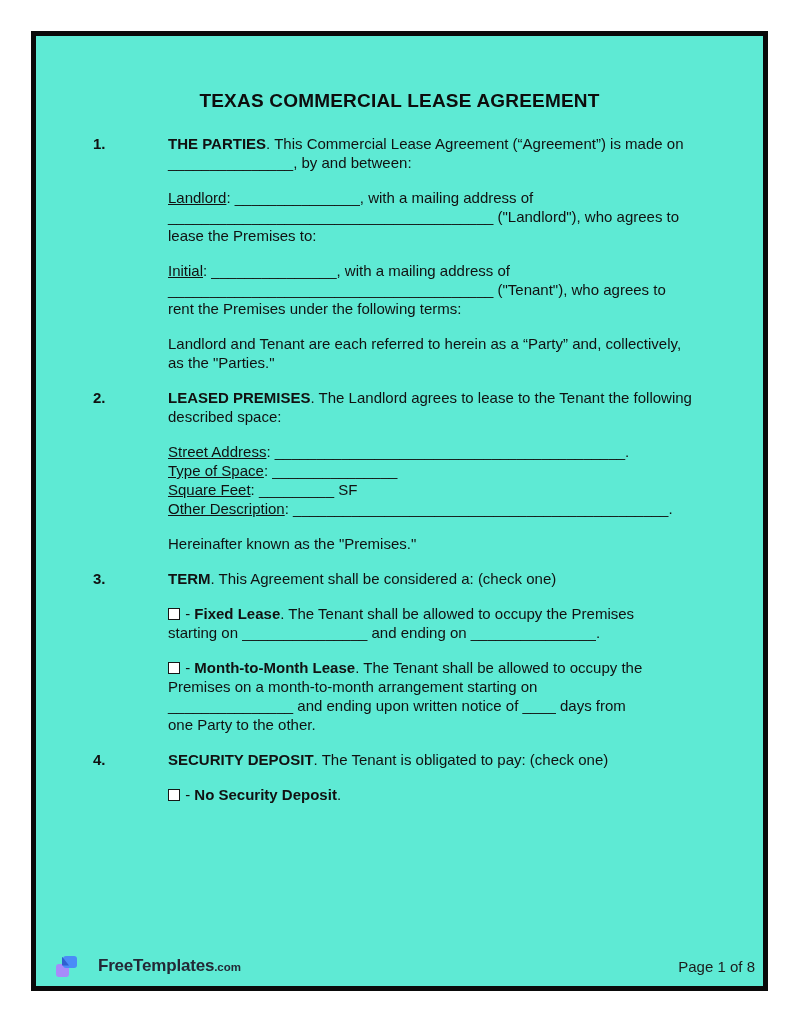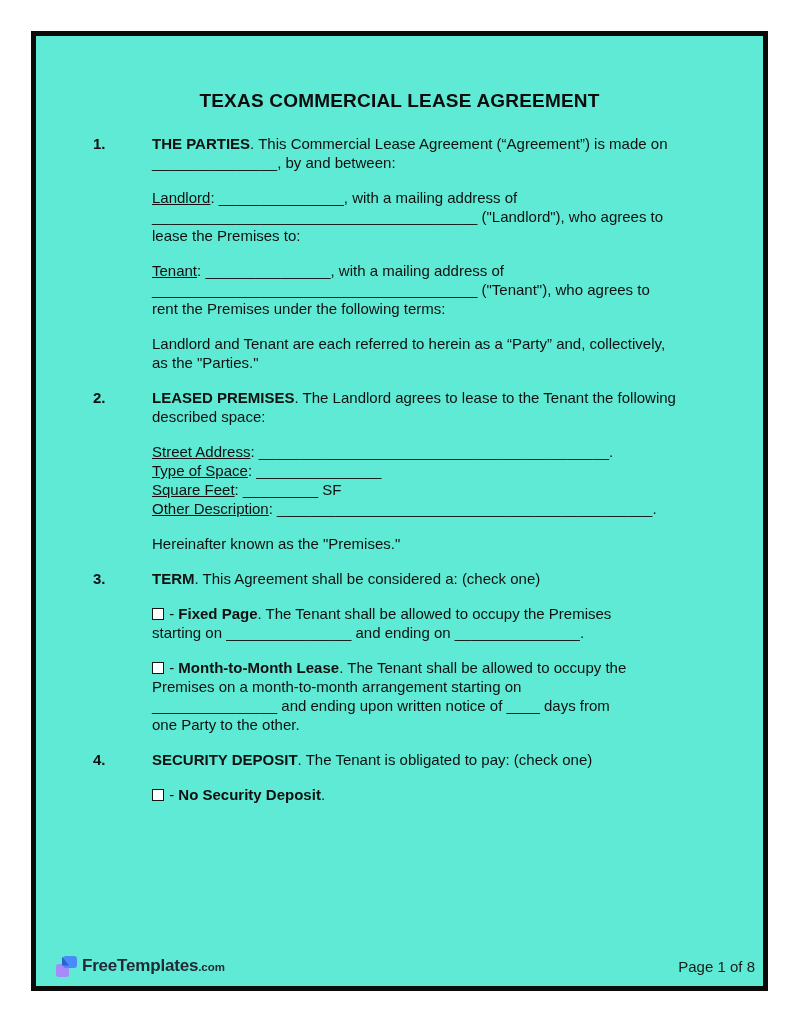--- a/index.html
+++ b/index.html
@@ -12,33 +12,33 @@
     position:absolute;left:31px;top:31px;width:727px;height:950px;
     border:5px solid #0a0a0a;background:#5eead4;box-sizing:content-box;
   }
   .doc-title{
     margin:54px 0 22px;text-align:center;font-size:19px;font-weight:bold;
     letter-spacing:.2px;color:#0d0d0d;line-height:22px;
   }
   .sec{display:flex;padding:0 46px 0 57px;font-size:15px;line-height:19px;}
   .num{width:59px;flex:none;font-weight:bold;}
   .sec-body{width:565px;}
-  .sec p{margin:0 0 16px;white-space:pre-wrap;}
+  .sec p{margin:0 16px 16px;white-space:pre-wrap;}
   .ind{margin-left:38px;}
   .ul{text-decoration:underline;}
   b{font-weight:bold;}
   .cbx{
     display:inline-block;width:10px;height:10px;border:1.5px solid #161616;
     vertical-align:-1px;margin-right:1px;background:#fff;
   }
   .footer{
     position:absolute;left:20px;right:8px;bottom:7px;height:26px;
     display:flex;justify-content:space-between;align-items:center;
   }
-  .brandwrap{display:flex;align-items:center;gap:5px;}
+  .brandwrap{display:flex;align-items:center;gap:21px;}
   .logo{position:relative;width:21px;height:23px;flex:none;}
   .sq-purple{position:absolute;left:0;bottom:1px;width:13px;height:13px;border-radius:3px;}
   .sq-blue{position:absolute;right:0;top:1px;width:14px;height:12px;border-radius:3px;}
   .fold{position:absolute;left:6px;top:2px;width:7px;height:9px;clip-path:polygon(0 0,100% 100%,0 100%);}
   .brandtext{display:flex;align-items:baseline;}
   .brand-name{font-size:17px;font-weight:bold;color:#232936;letter-spacing:-.2px;}
   .brand-suffix{font-size:11.5px;font-weight:600;color:#232936;}
   .pageno{font-size:15px;color:#1c1c1c;}
 </style>
 </head>
@@ -49,21 +49,21 @@
   <h1 class="doc-title">TEXAS COMMERCIAL LEASE AGREEMENT</h1>
 
   <div class="sec">
     <div class="num">1.</div>
     <div class="sec-body">
       <p><b>THE PARTIES</b><span>. This Commercial Lease Agreement (“Agreement”) is made on
 _______________, by and between:</span></p>
       <p class="ind"><span class="ul">Landlord</span><span>: _______________, with a mailing address of
 _______________________________________ ("Landlord"), who agrees to
 lease the Premises to:</span></p>
-      <p class="ind"><span class="ul">Tenant</span><span>: _______________, with a mailing address of
+      <p class="ind"><span class="ul">Initial</span><span>: _______________, with a mailing address of
 _______________________________________ ("Tenant"), who agrees to
 rent the Premises under the following terms:</span></p>
       <p>Landlord and Tenant are each referred to herein as a “Party” and, collectively,
 as the "Parties."</p>
     </div>
   </div>
 
   <div class="sec">
     <div class="num">2.</div>
     <div class="sec-body">
@@ -71,21 +71,21 @@
 described space:</span></p>
       <p class="ind"><span class="ul">Street Address</span><span>: __________________________________________.</span><br><span class="ul">Type of Space</span><span>: _______________</span><br><span class="ul">Square Feet</span><span>: _________ SF</span><br><span class="ul">Other Description</span><span>: _____________________________________________.</span></p>
       <p>Hereinafter known as the "Premises."</p>
     </div>
   </div>
 
   <div class="sec">
     <div class="num">3.</div>
     <div class="sec-body">
       <p><b>TERM</b><span>. This Agreement shall be considered a: (check one)</span></p>
-      <p class="ind"><span class="cbx"></span><span> - </span><b>Fixed Page</b><span>. The Tenant shall be allowed to occupy the Premises
+      <p class="ind"><span class="cbx"></span><span> - </span><b>Fixed Lease</b><span>. The Tenant shall be allowed to occupy the Premises
 starting on _______________ and ending on _______________.</span></p>
       <p class="ind"><span class="cbx"></span><span> - </span><b>Month-to-Month Lease</b><span>. The Tenant shall be allowed to occupy the
 Premises on a month-to-month arrangement starting on
 _______________ and ending upon written notice of ____ days from
 one Party to the other.</span></p>
     </div>
   </div>
 
   <div class="sec">
     <div class="num">4.</div>

